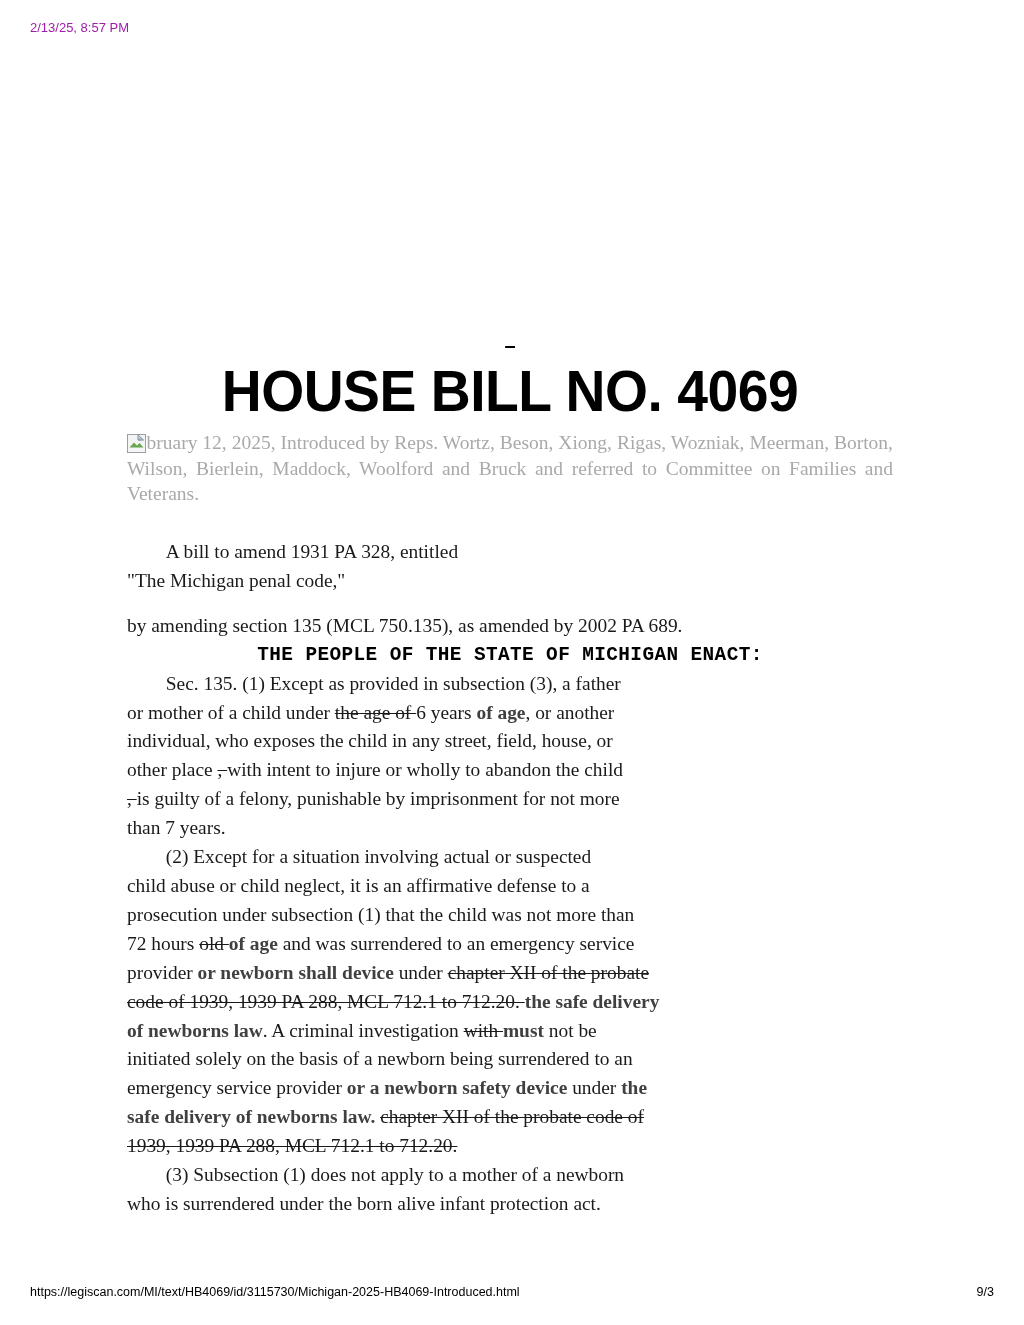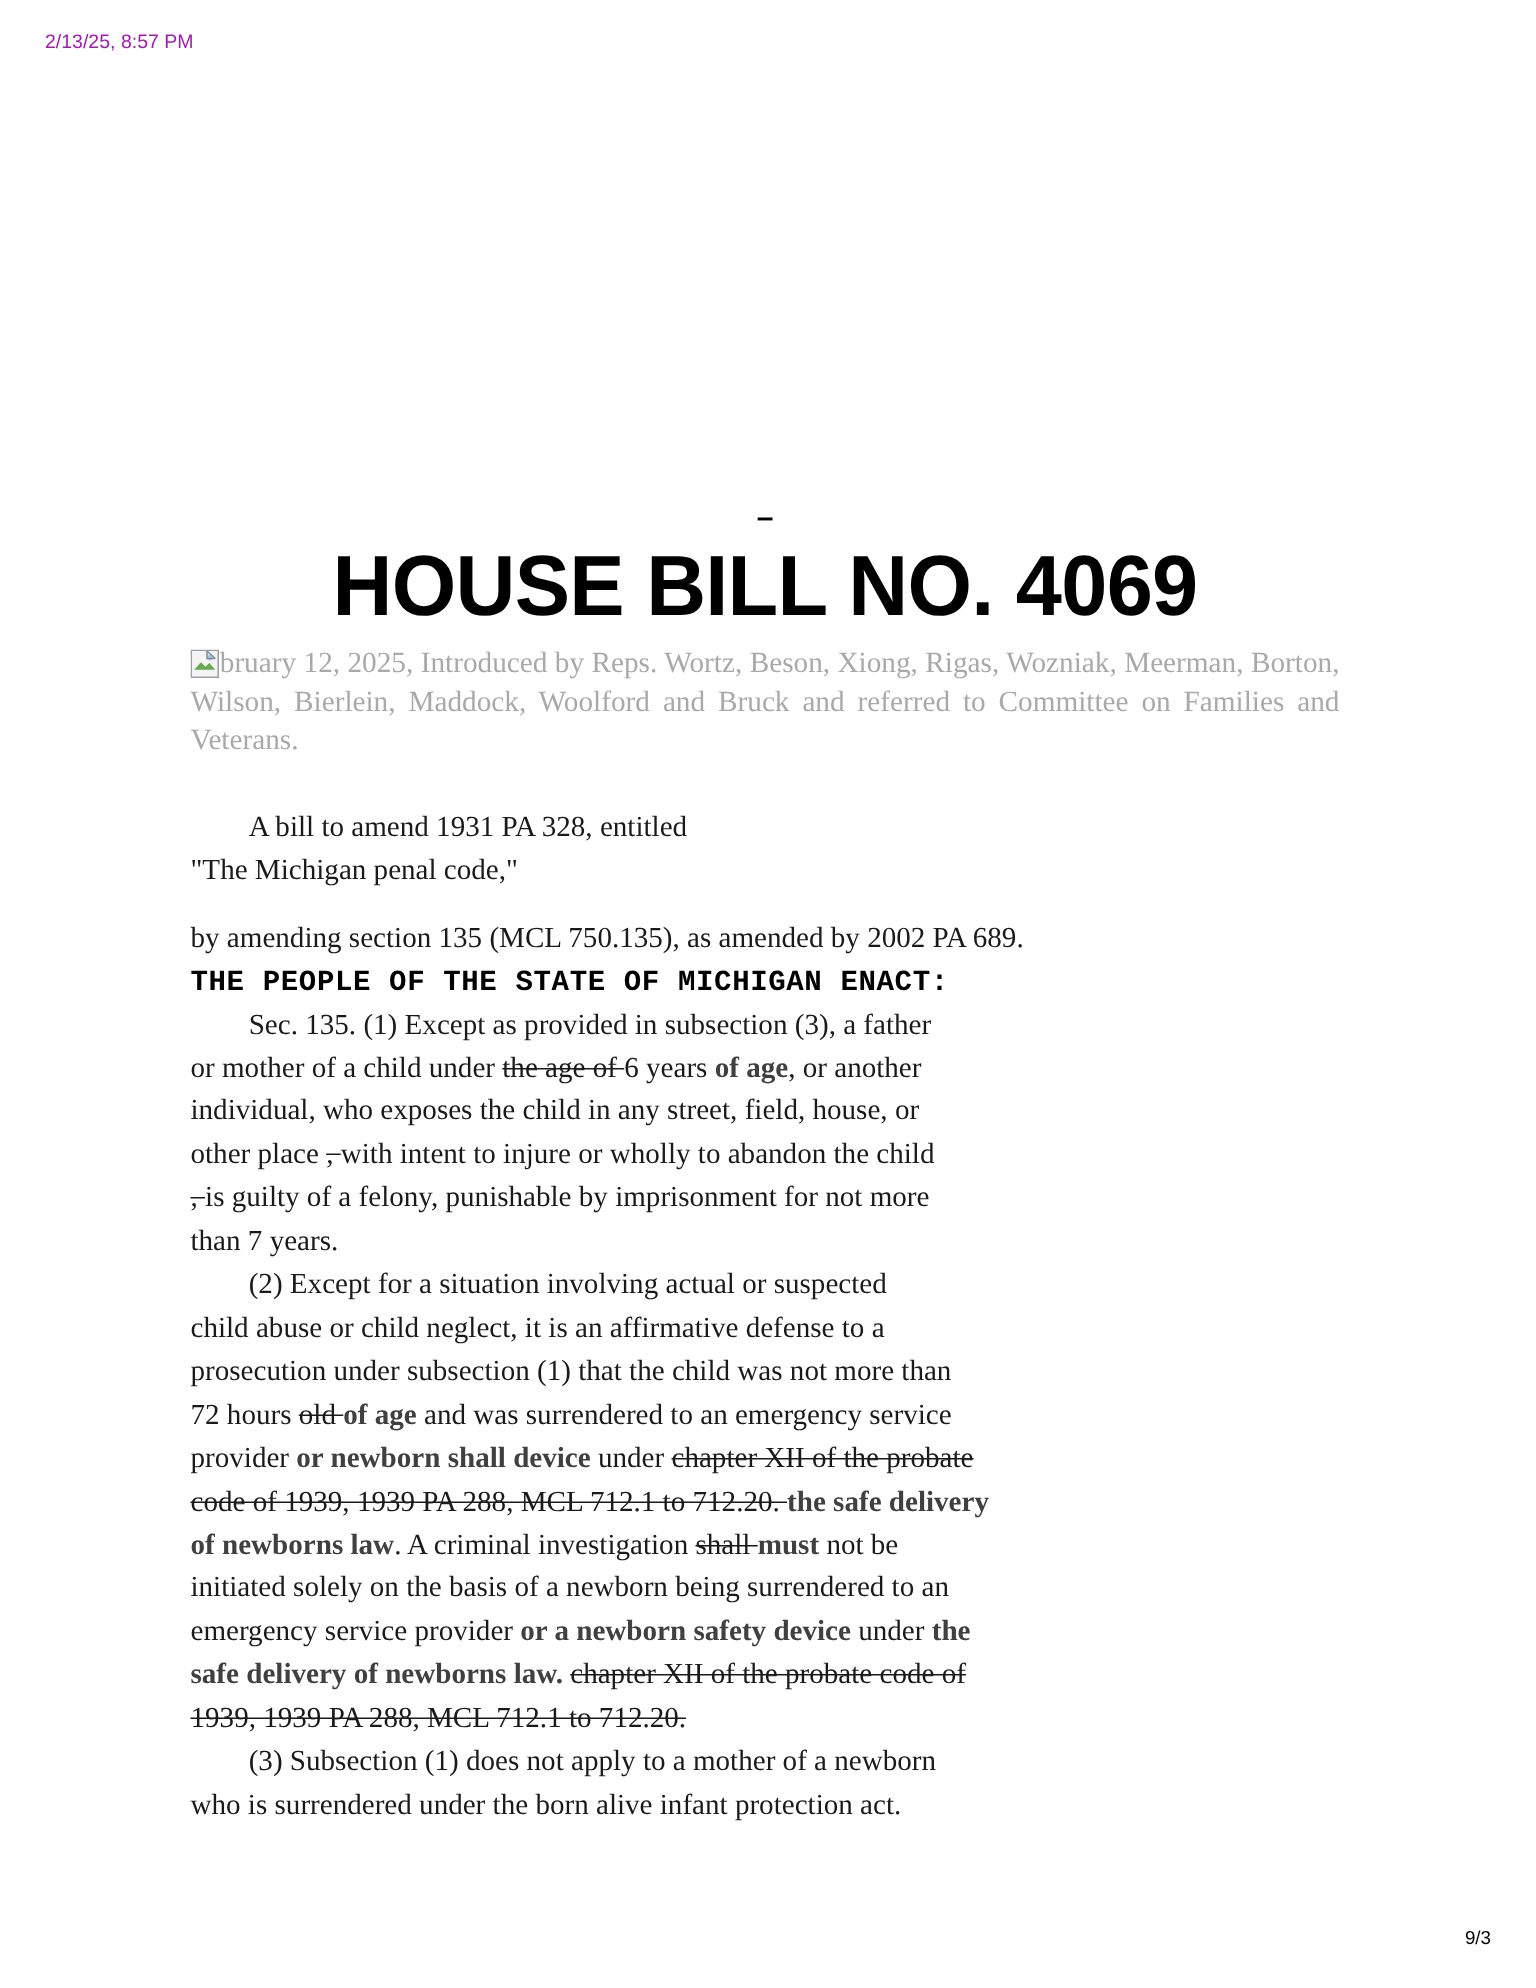--- a/index.html
+++ b/index.html
@@ -127,20 +127,21 @@
   }
   .mono-block { margin: 0; }
   .gap-sm { height: 12px; }
   .gap-md { height: 16px; }
 
   .enact {
     font-family: "Liberation Mono", "DejaVu Sans Mono", monospace;
     font-size: 19.4px;
     line-height: 28.9px;
     font-weight: 700;
+    text-align: center;
     color: #000;
     letter-spacing: 0.4px;
   }
 
   b, .b {
     font-weight: 700;
     color: #404040;
   }
   s, .strike {
     text-decoration: line-through;
@@ -187,26 +188,27 @@
 other place </span><s>, </s><span>with intent to injure or wholly to abandon the child
 </span><s>, </s><span>is guilty of a felony, punishable by imprisonment for not more
 than 7 years.</span></div>
 
   <div class="mono mono-block"><span>        (2) Except for a situation involving actual or suspected
 child abuse or child neglect, it is an affirmative defense to a
 prosecution under subsection (1) that the child was not more than
 72 hours </span><s>old </s><b>of age</b><span> and was surrendered to an emergency service
 provider </span><b>or newborn shall device</b><span> under </span><s>chapter XII of the probate
 code of 1939, 1939 PA 288, MCL 712.1 to 712.20. </s><b>the safe delivery
-of newborns law</b><span>. A criminal investigation </span><s>shall </s><b>must</b><span> not be
+of newborns law</b><span>. A criminal investigation </span><s>with </s><b>must</b><span> not be
 initiated solely on the basis of a newborn being surrendered to an
 emergency service provider </span><b>or a newborn safety device</b><span> under </span><b>the
 safe delivery of newborns law.</b><span> </span><s>chapter XII of the probate code of
 1939, 1939 PA 288, MCL 712.1 to 712.20.</s></div>
 
   <div class="mono mono-block">        (3) Subsection (1) does not apply to a mother of a newborn
 who is surrendered under the born alive infant protection act.</div>
 
 </div>
 
 <div class="print-footer">
+  <span class="pf-url">https://legiscan.com/MI/text/HB4069/id/3115730/Michigan-2025-HB4069-Introduced.html</span>
   <span class="pf-page">9/3</span>
 </div>
 
 </body></html>

